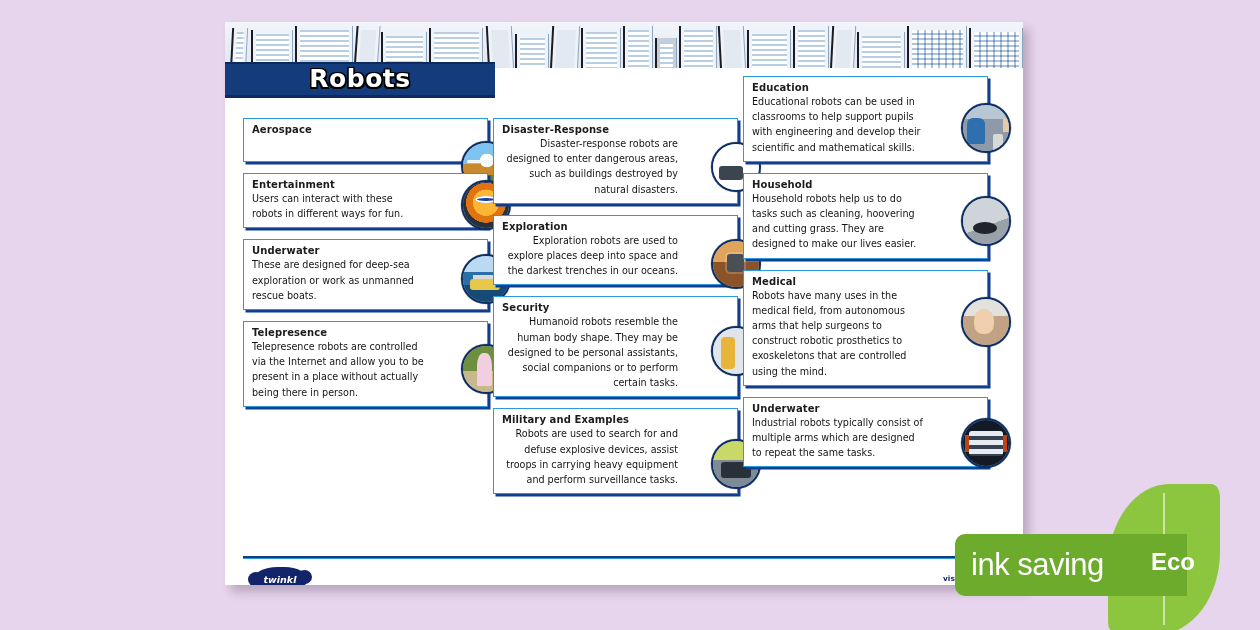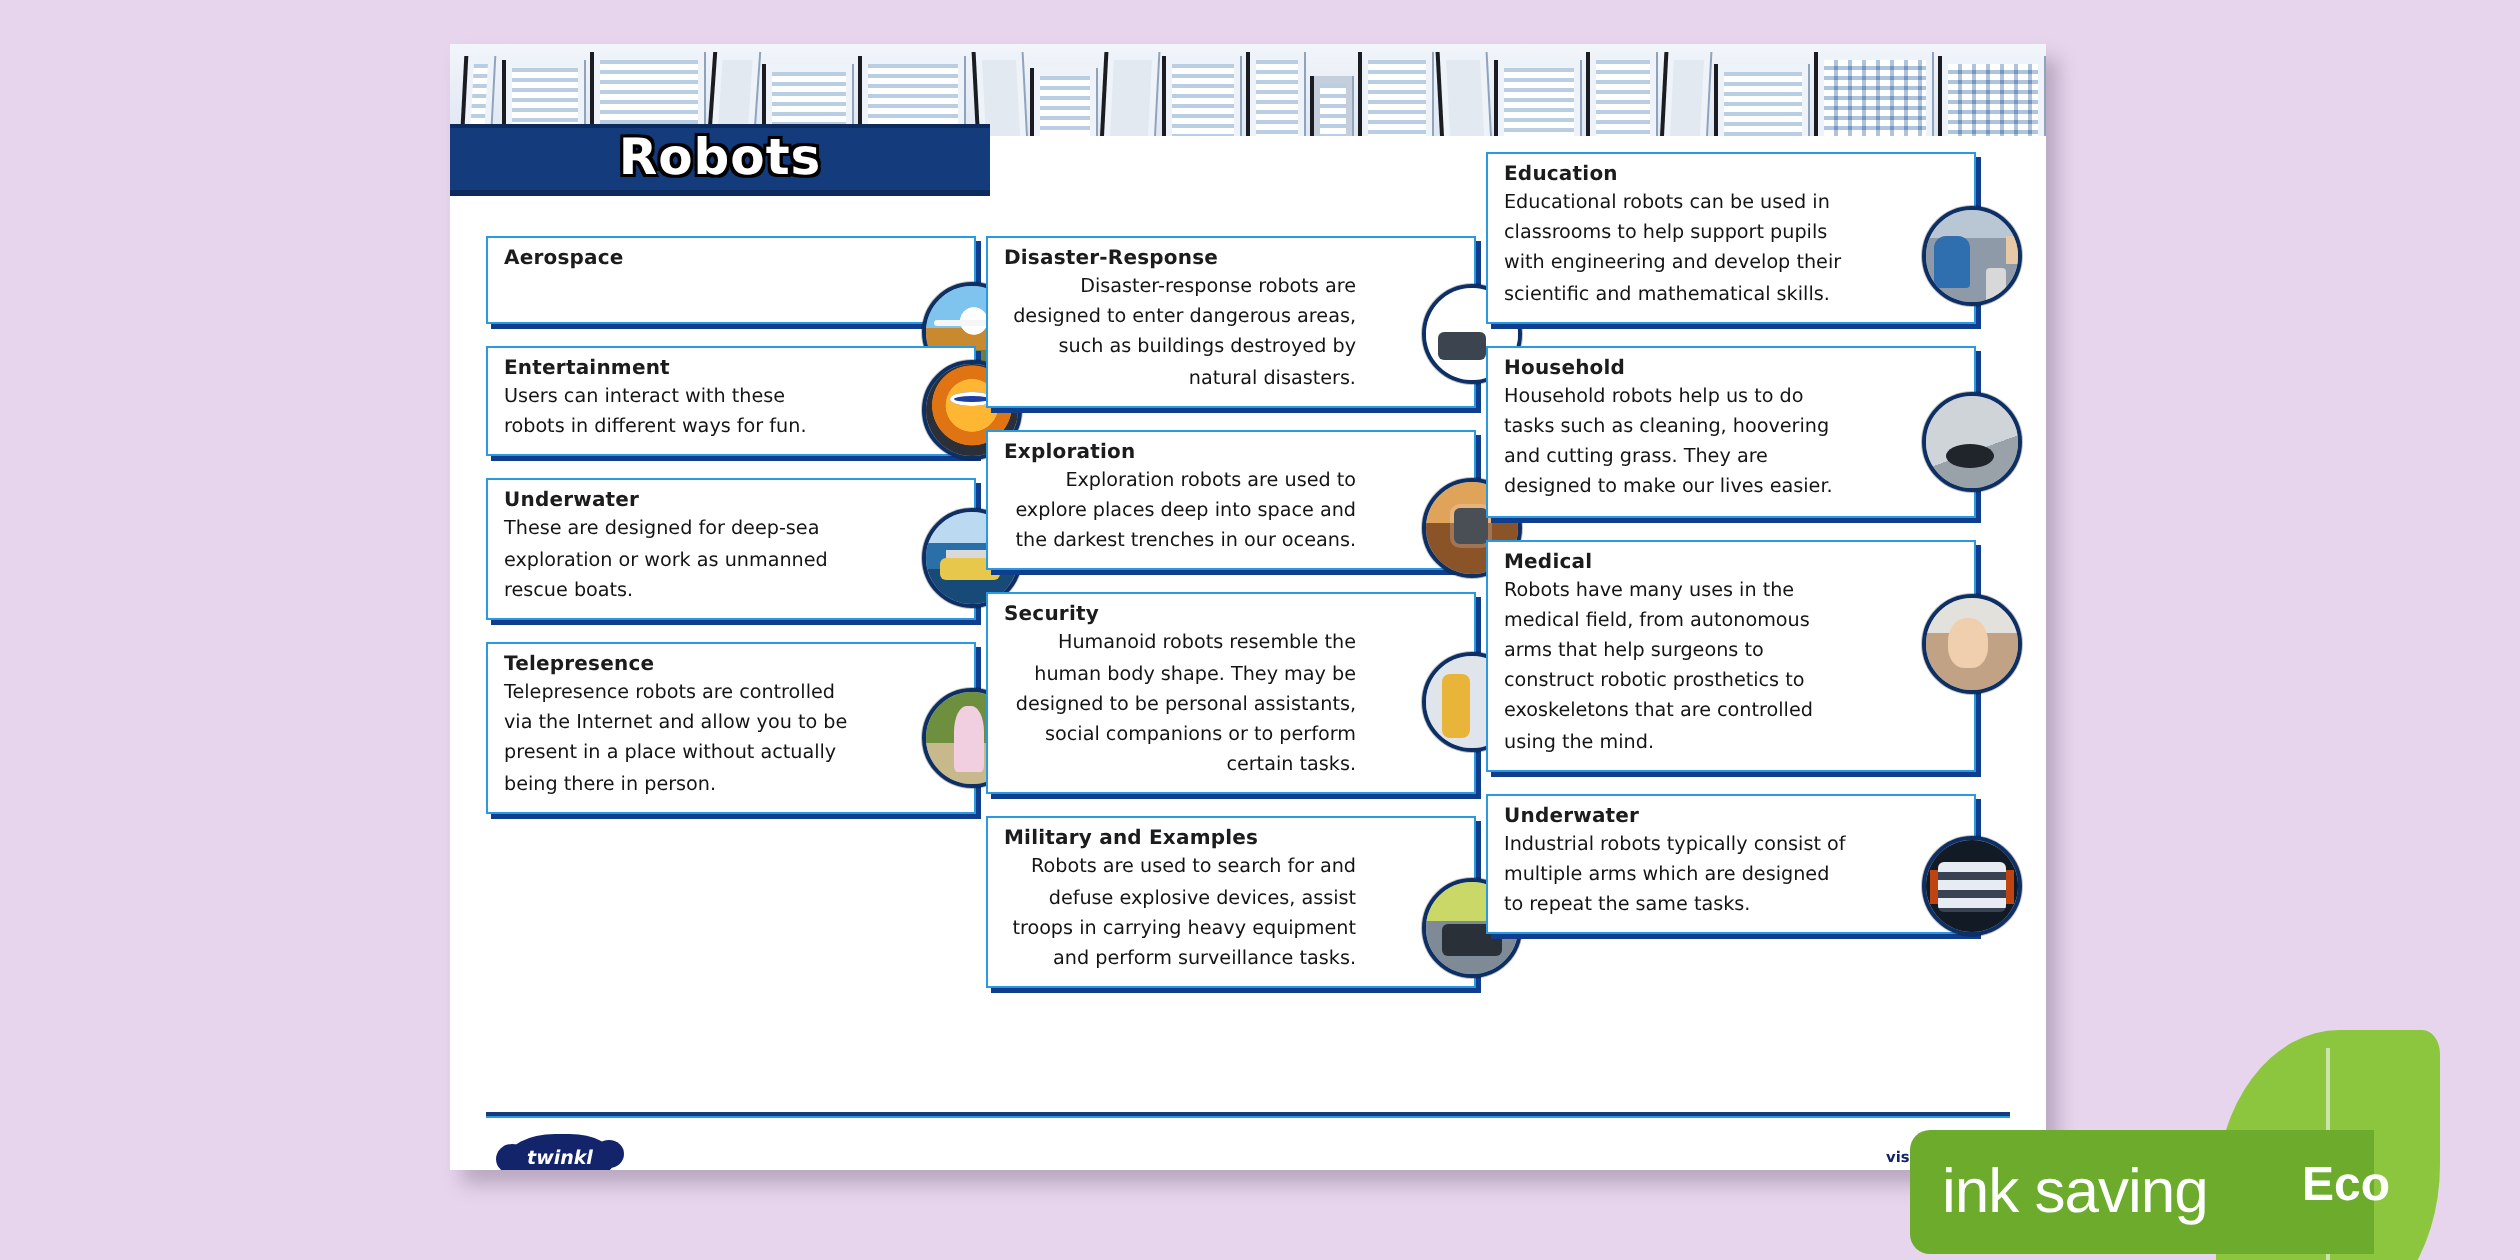--- a/index.html
+++ b/index.html
@@ -212,21 +212,21 @@
     position: absolute;
     right: 14px; top: 552px;
     font-size: 7.4px; font-weight: bold; color: #14246b;
     font-family: "DejaVu Sans", sans-serif;
   }
 
   
   #eco-badge {
     position: absolute;
     left: 955px; top: 534px;
-    width: 268px; height: 62px; margin-top: 31px;
+    width: 268px; height: 62px;
   }
   #eco-leaf {
     position: absolute;
     right: 3px; top: -50px;
     width: 112px; height: 150px;
     background: #8cc63f;
     border-radius: 55% 8% 55% 8%;
     transform: rotate(0deg);
   }
   #eco-leaf::after{

